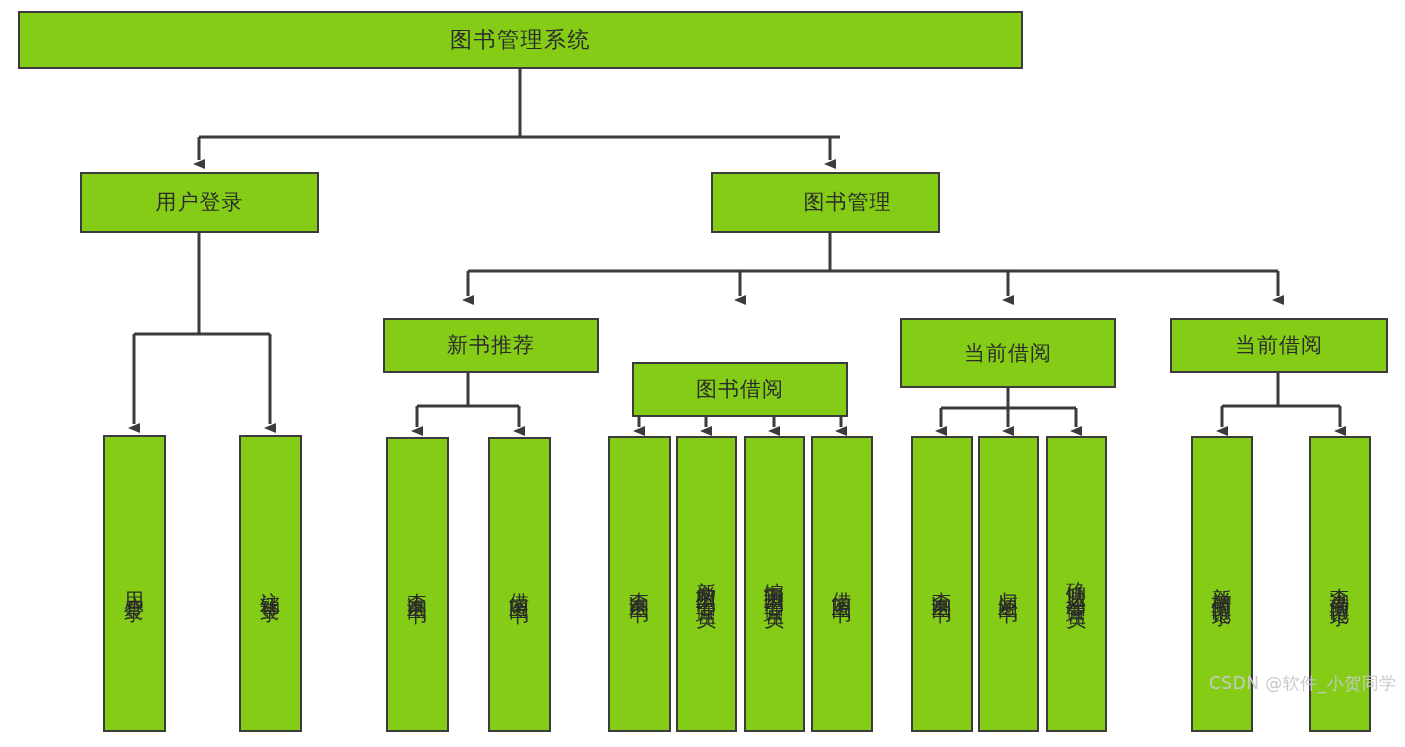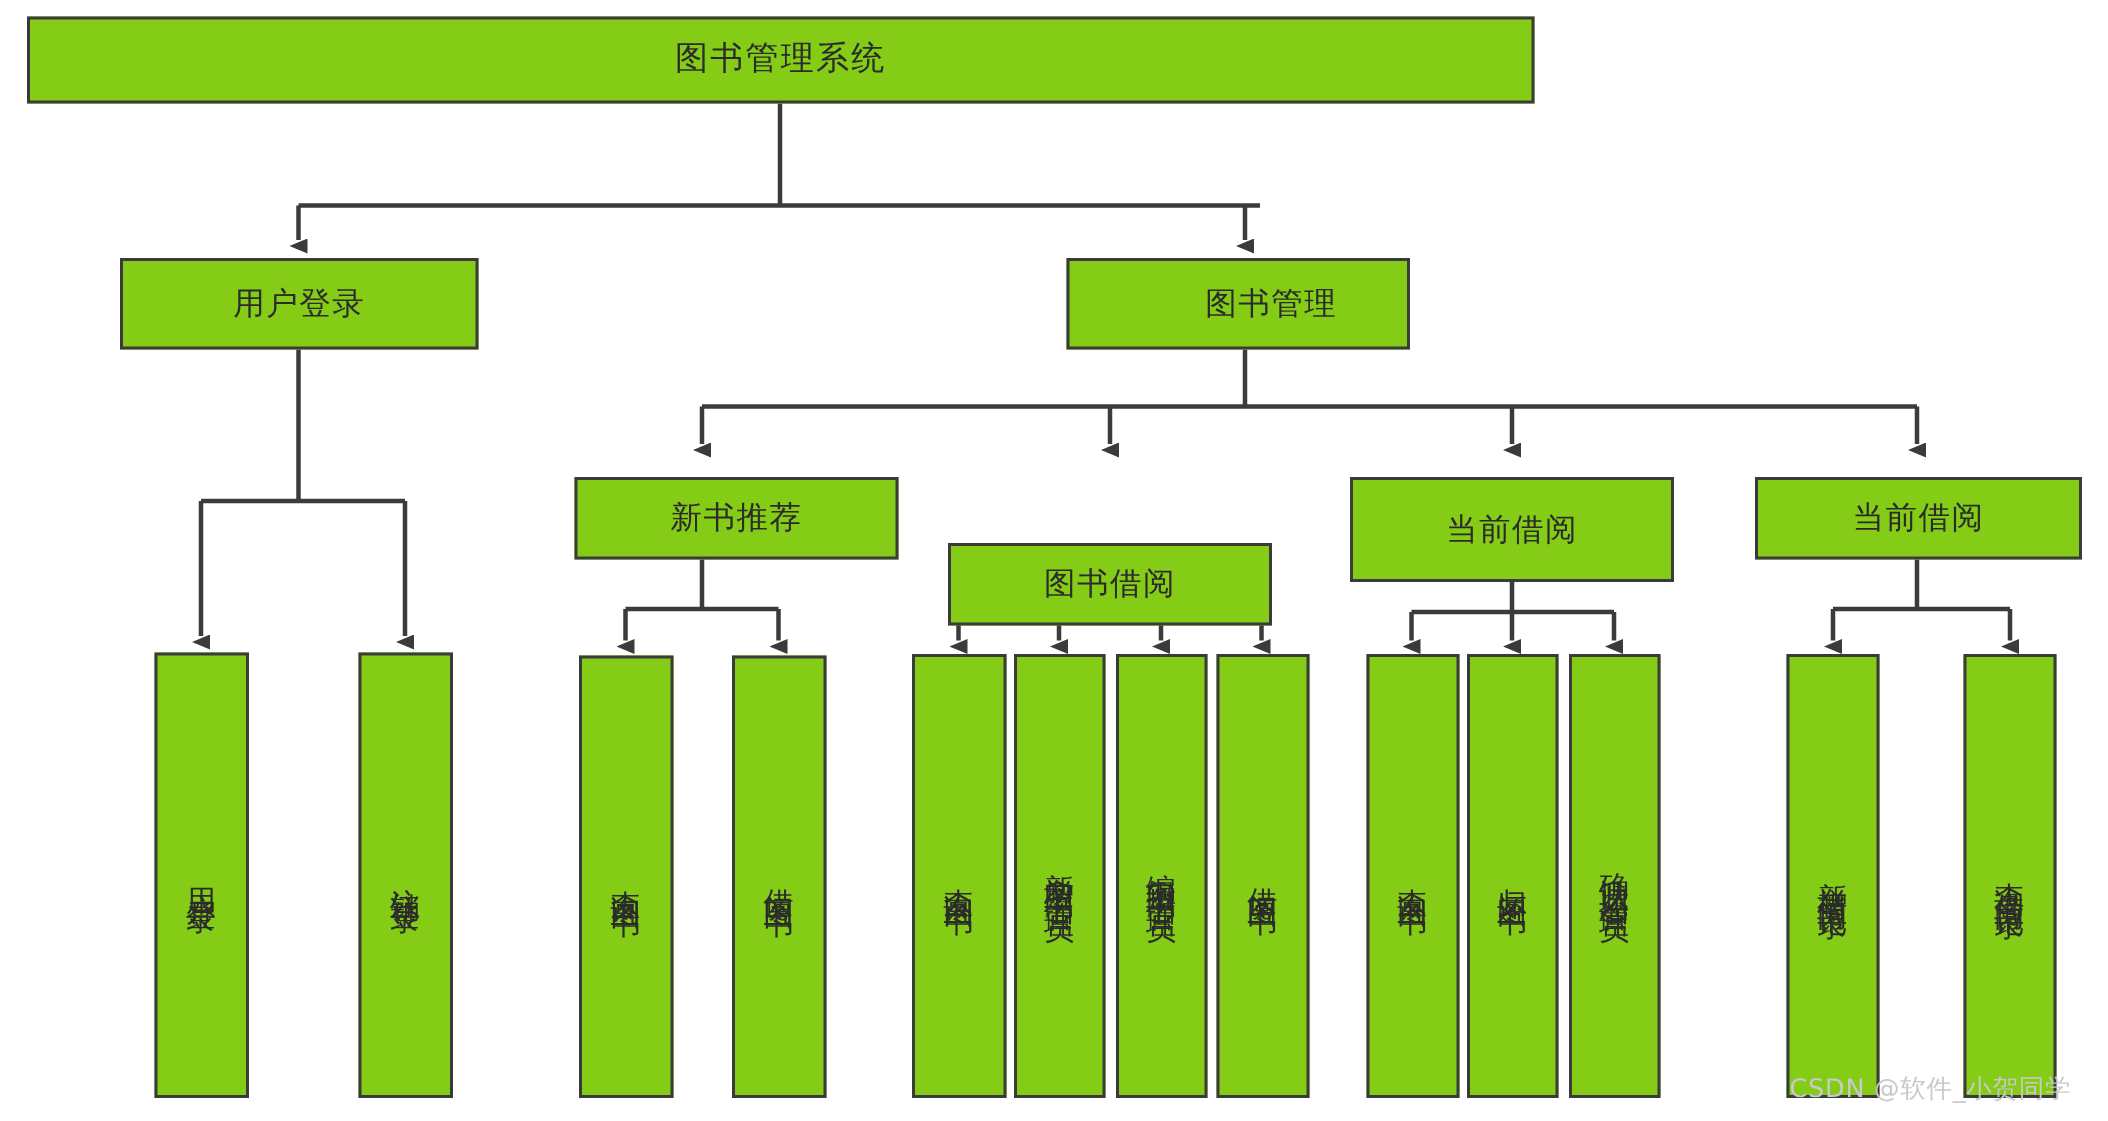--- a/index.html
+++ b/index.html
@@ -202,15 +202,15 @@
   </div>
 
   <div class="node v" style="left:1191px; top:436px; width:62px; height:296px;">
     <span class="lbl">新增借阅记录</span>
   </div>
 
   <div class="node v" style="left:1309px; top:436px; width:62px; height:296px;">
     <span class="lbl">查询借阅记录</span>
   </div>
 
-  <div class="watermark" style="left:1193px; top:714px;">CSDN @软件_小贺同学</div>
+  <div class="watermark" style="left:1193px; top:672px;padding-left:16px;">CSDN @软件_小贺同学</div>
 
 </div>
 
 </body></html>

